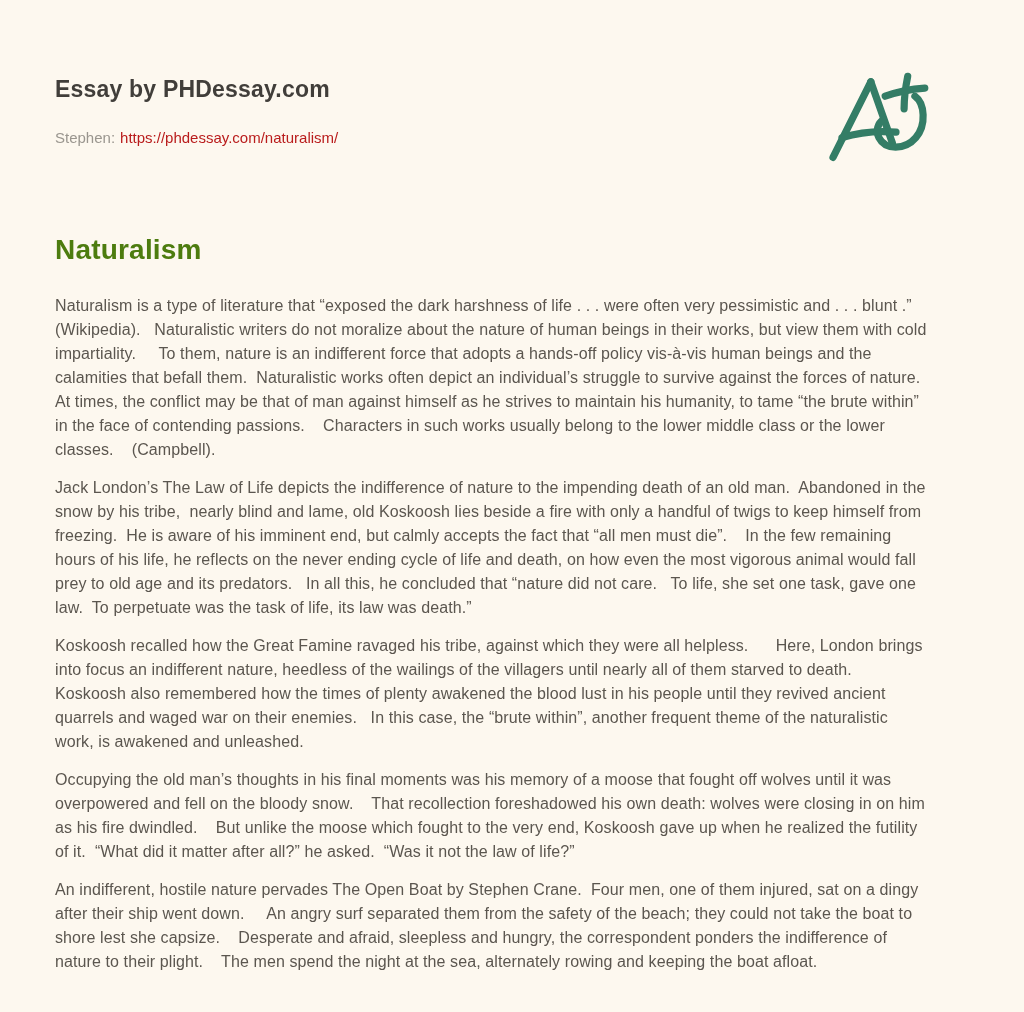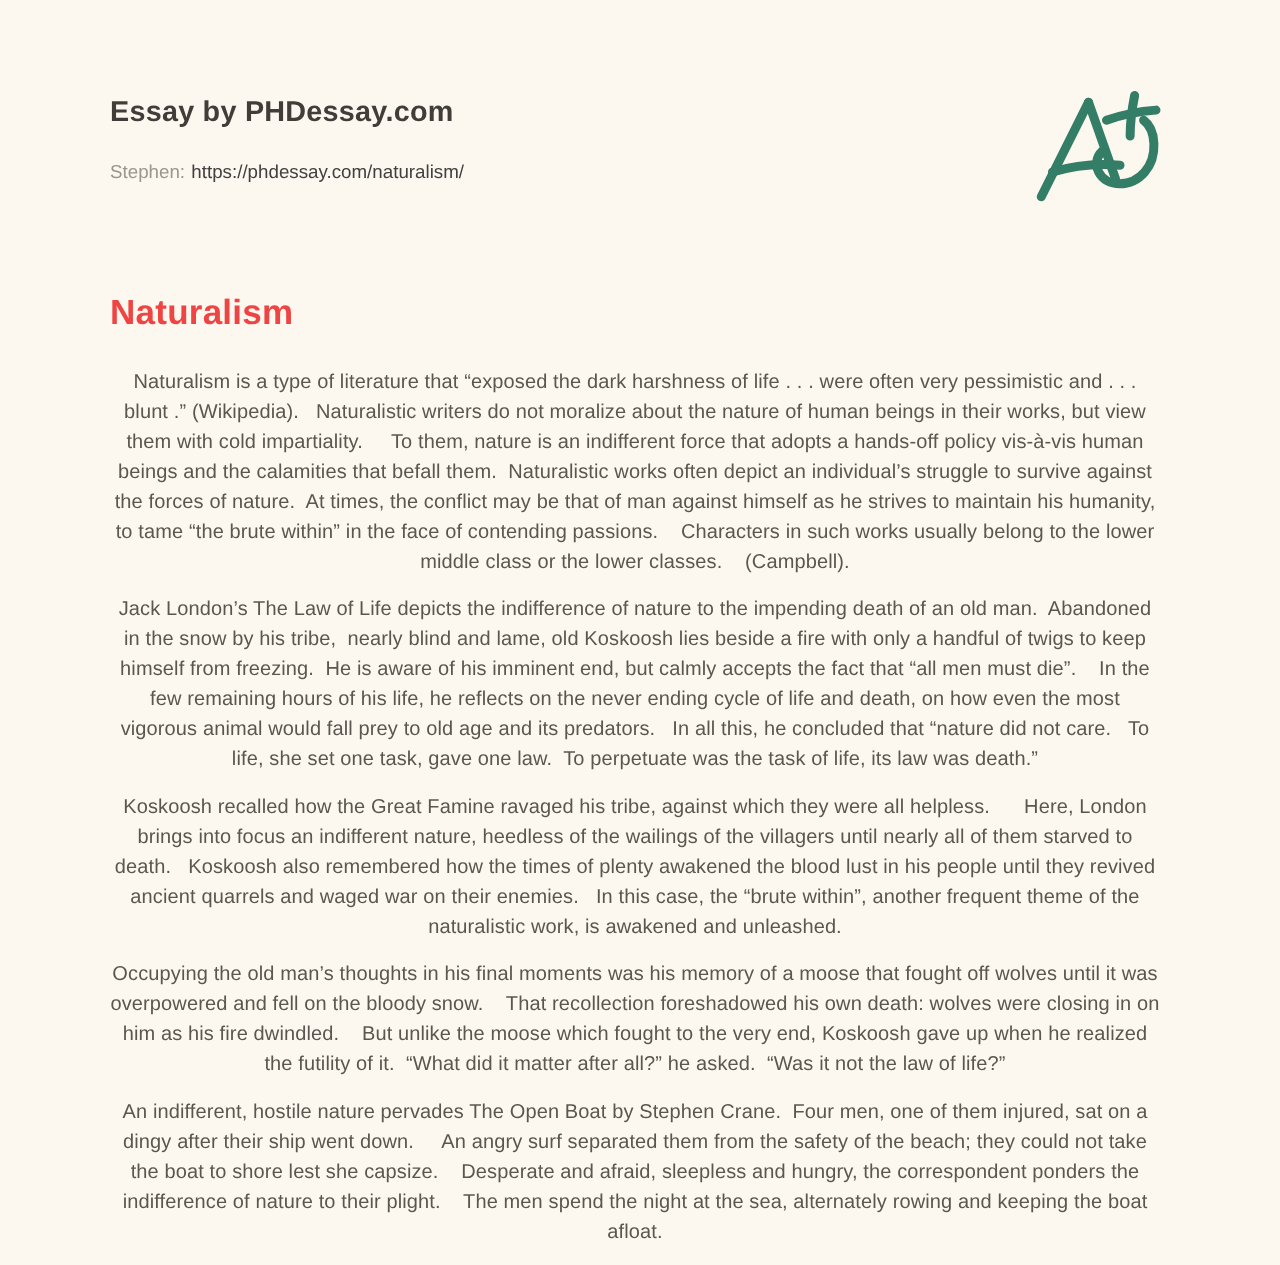--- a/index.html
+++ b/index.html
@@ -7,55 +7,54 @@
     width: 1024px;
     height: 1012px;
     background: #fdf8ef;
     font-family: "Liberation Sans", sans-serif;
     overflow: hidden;
   }
   .page {
     position: relative;
     width: 1024px;
     height: 1012px;
-    padding: 76px 96px 0 88px;
+    padding: 76px 96px 0 55px;
   }
   .site-title {
     font-size: 23px;
     font-weight: 700;
     color: #413e3a;
     letter-spacing: 0.2px;
   }
   .source-line {
     margin-top: 26px;
     font-size: 15px;
     color: #9a968f;
   }
   .source-link {
-    color: #404040;
+    color: #b91c1c;
     text-decoration: none;
     margin-left: 5px;
   }
   .logo {
     position: absolute;
     top: 68px;
     right: 92px;
     width: 108px;
     height: 96px;
   }
   .essay-title {
     margin-top: 88px;
     font-size: 28px;
     font-weight: 700;
-    color: #ef4444;
+    color: #4d7c0f;
     letter-spacing: 0.2px;
   }
   .essay-body {
     margin-top: 28px;
-    text-align: center;
   }
   .essay-body p {
     font-size: 16px;
     line-height: 24px;
     color: #5b564f;
     margin-bottom: 14px;
     white-space: pre-wrap;
     letter-spacing: 0.1px;
   }
 </style>

